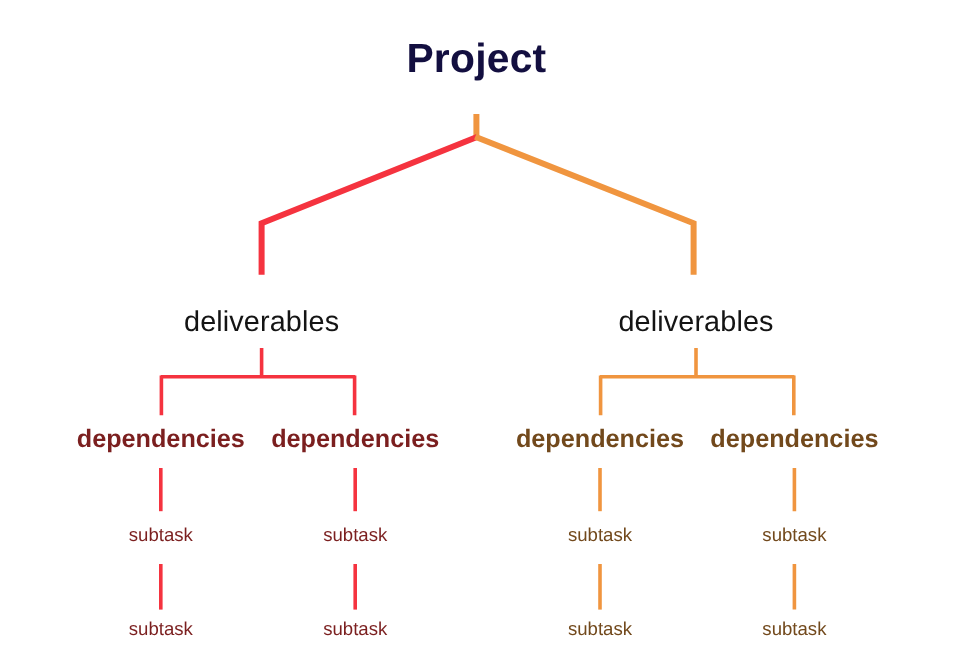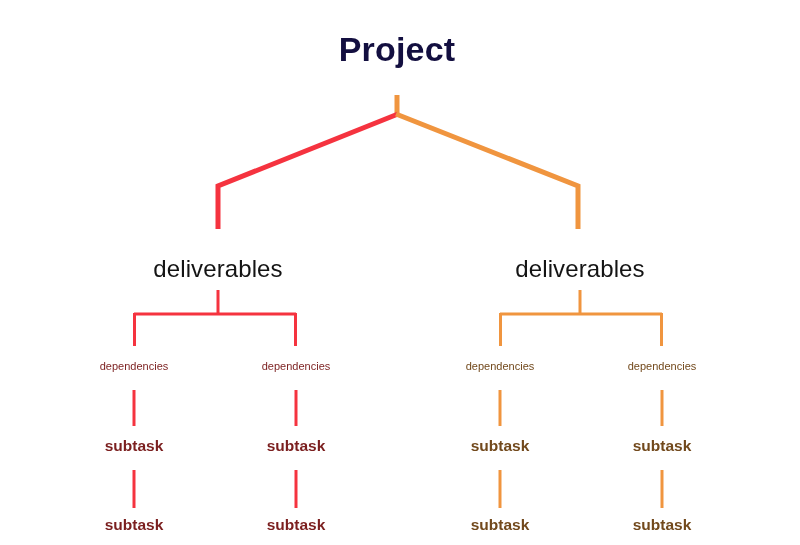--- a/index.html
+++ b/index.html
@@ -40,26 +40,26 @@
     color: #130f40;
     letter-spacing: 0.2px;
   }
   .level2-label {
     font-size: 24px;
     font-weight: normal;
     color: #141414;
     letter-spacing: 0.1px;
   }
   .level3-label {
-    font-size: 11px;
-    font-weight: normal;
+    font-size: 21px;
+    font-weight: bold;
   }
   .level4-label, .level5-label {
     font-size: 15.5px;
-    font-weight: bold;
+    font-weight: normal;
   }
   .branch-left .level3-label,
   .branch-left .level4-label,
   .branch-left .level5-label {
     color: #7b1f1f;
   }
   .branch-right .level3-label,
   .branch-right .level4-label,
   .branch-right .level5-label {
     color: #72491c;

